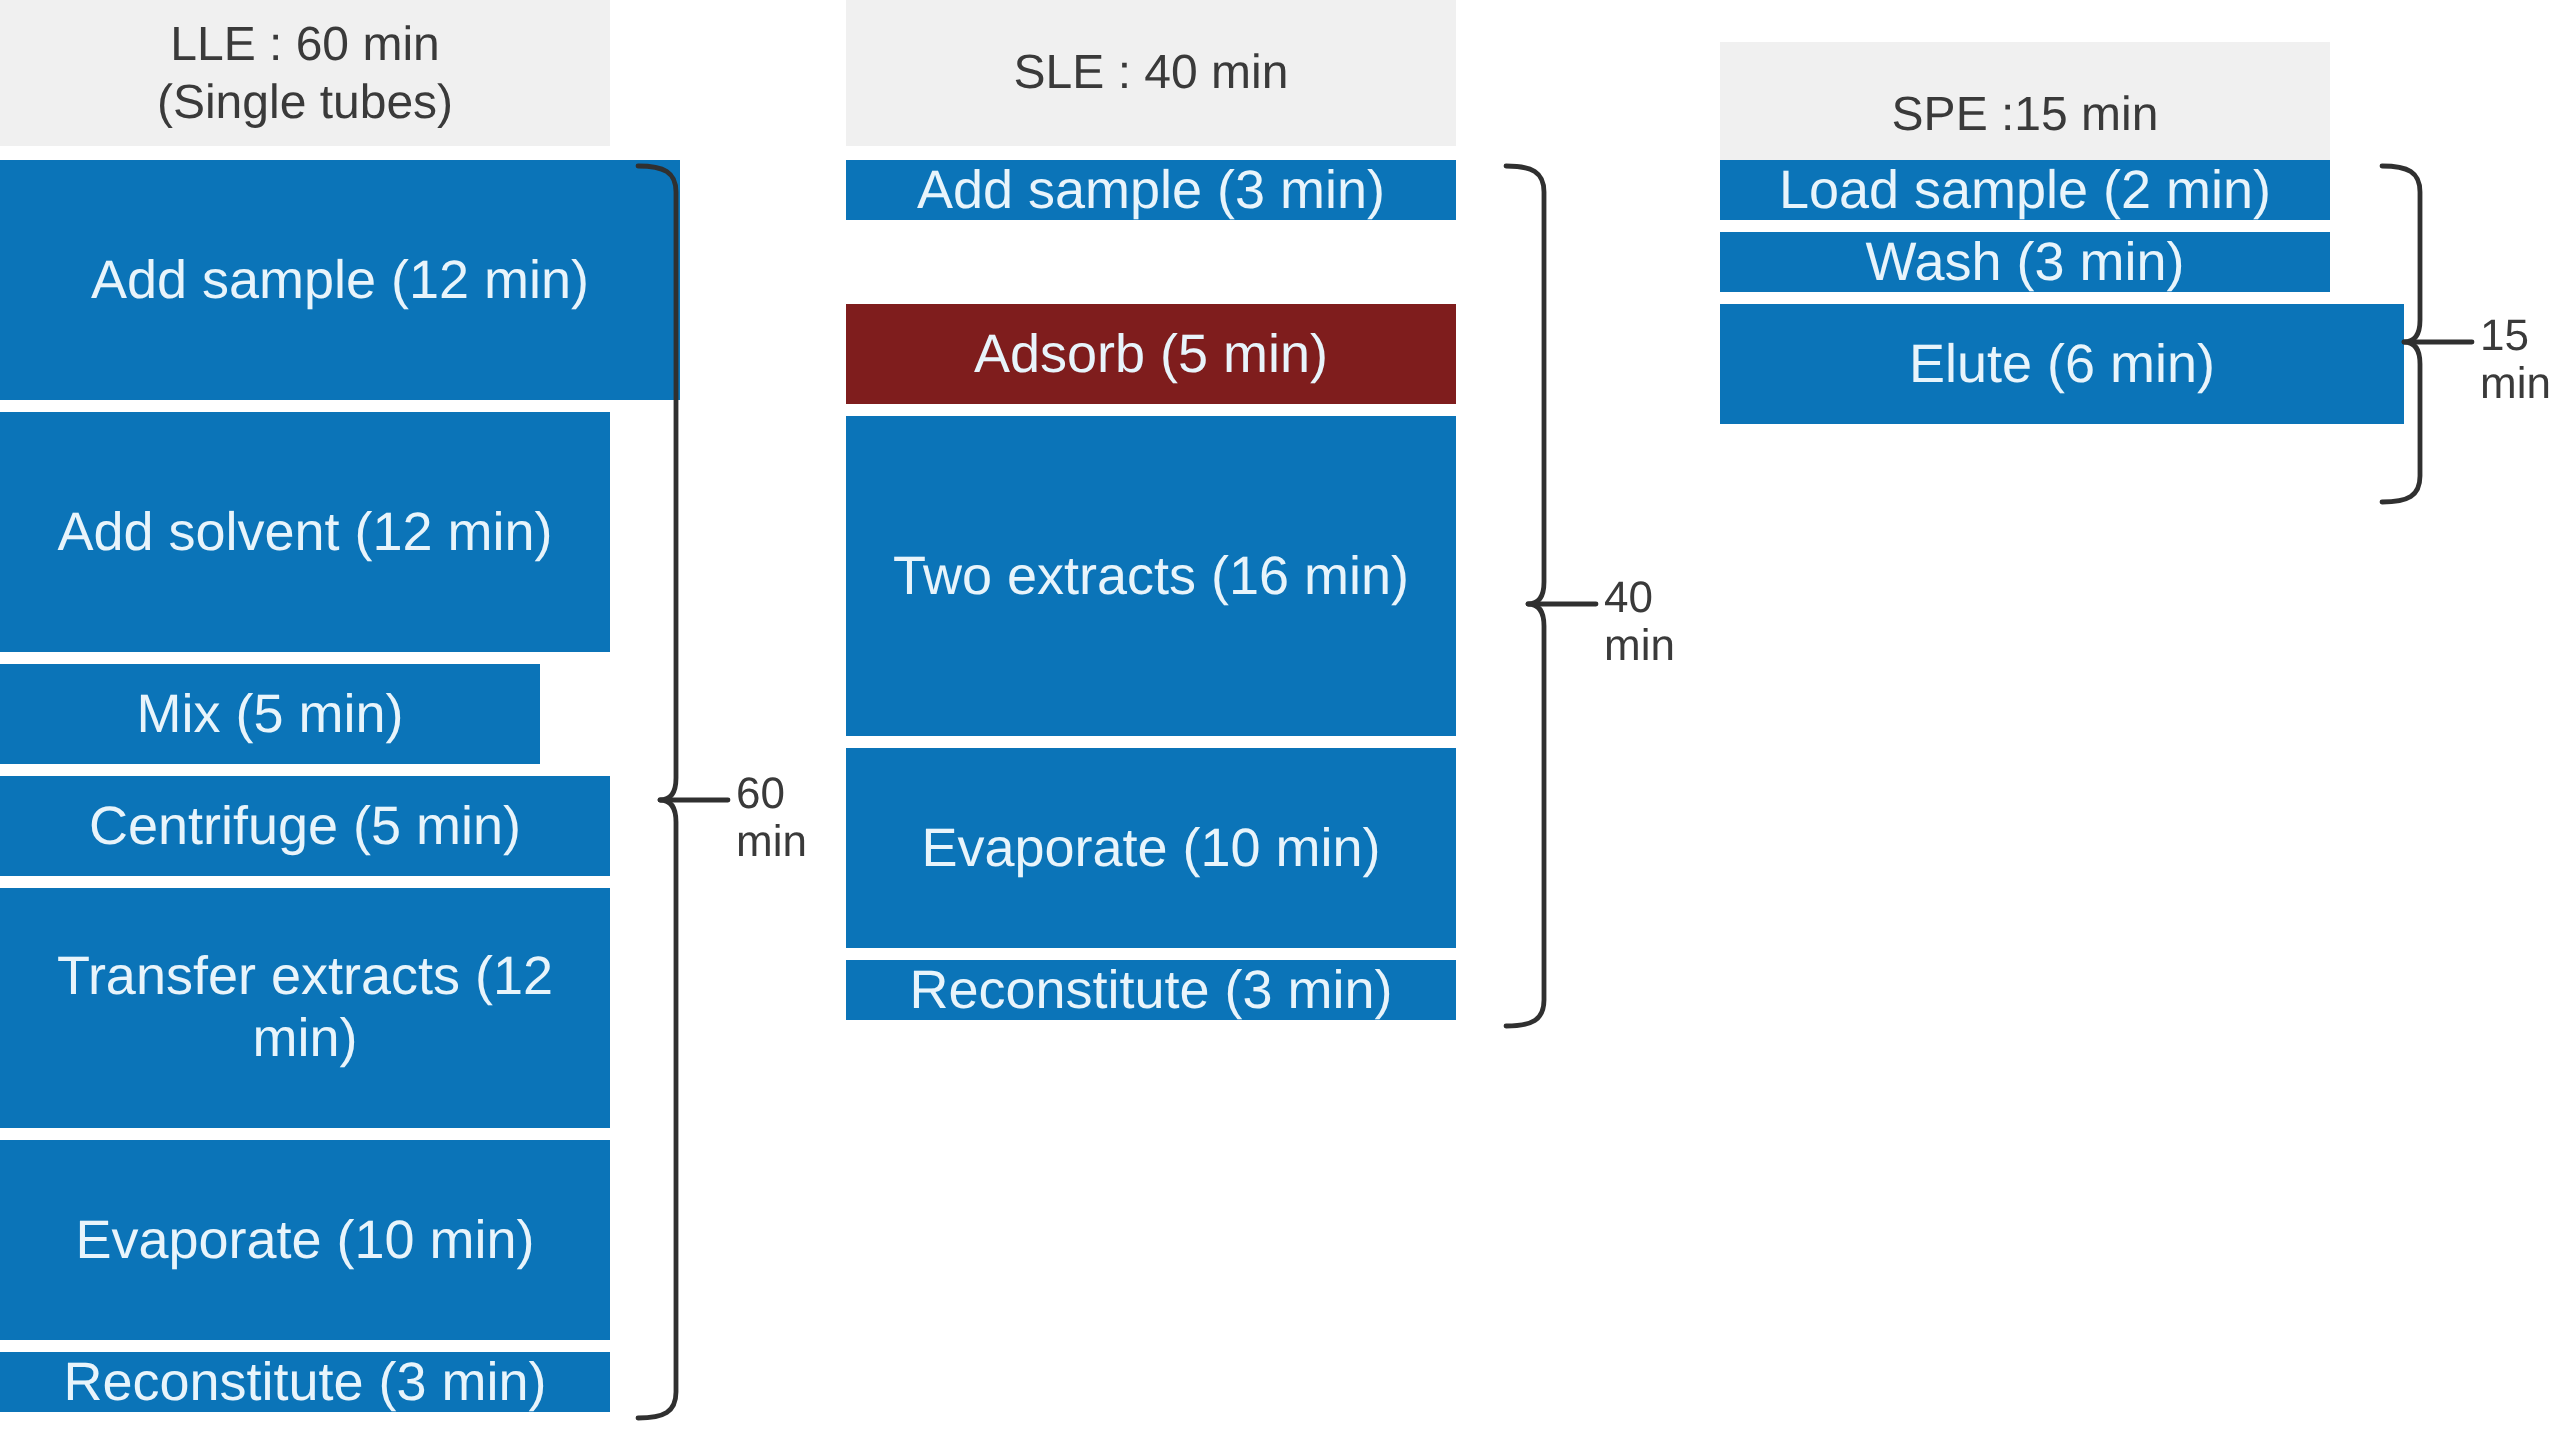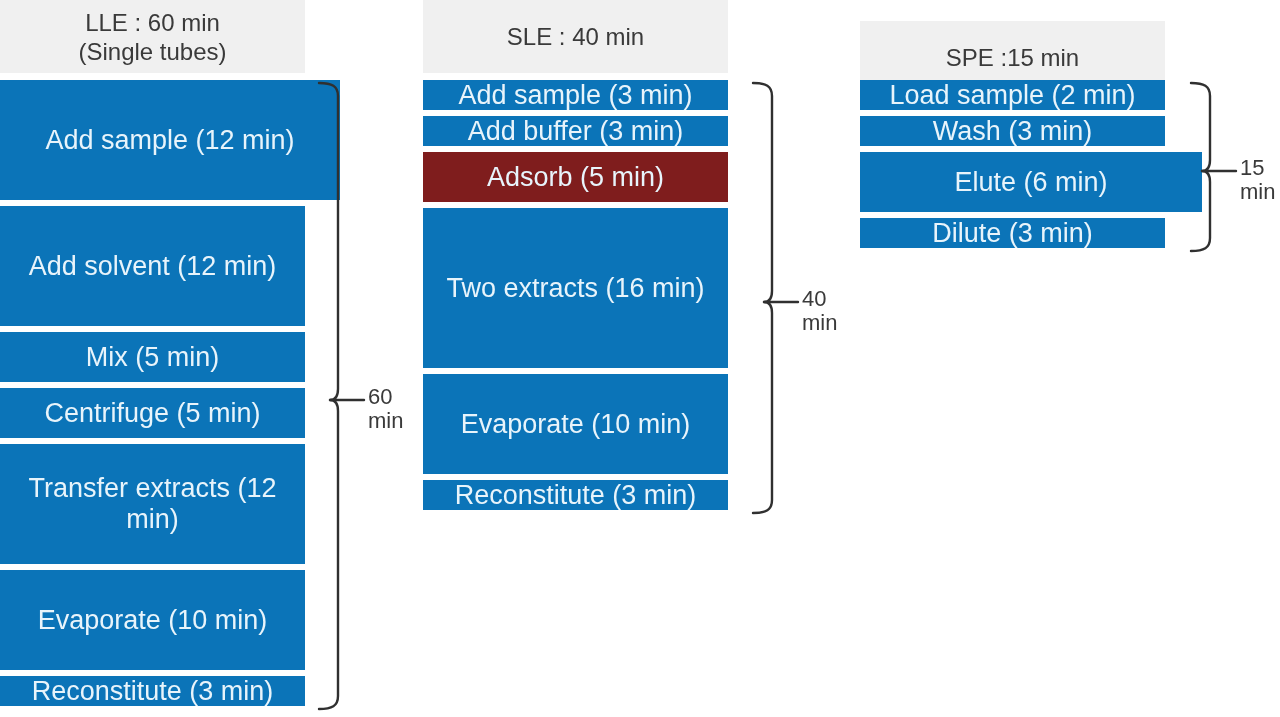--- a/index.html
+++ b/index.html
@@ -25,21 +25,21 @@
     <div class="col-header" style="left: 0px; top: 0px; width: 305px; height: 73px; background: rgb(240, 240, 240); color: rgb(58, 58, 58);">
       <div>LLE : 60 min</div>
       <div>(Single tubes)</div>
     </div>
     <div class="step-bar" style="left: 0px; top: 80px; width: 340px; height: 120px; background: rgb(11, 116, 184); color: rgb(232, 244, 251);">
       <span>Add sample (12 min)</span>
     </div>
     <div class="step-bar" style="left: 0px; top: 206px; width: 305px; height: 120px; background: rgb(11, 116, 184); color: rgb(232, 244, 251);">
       <span>Add solvent (12 min)</span>
     </div>
-    <div class="step-bar" style="left: 0px; top: 332px; width: 305px; height: 50px; background: rgb(11, 116, 184); color: rgb(232, 244, 251); text-align: center;">
+    <div class="step-bar" style="left: 0px; top: 332px; width: 270px; height: 50px; background: rgb(11, 116, 184); color: rgb(232, 244, 251); text-align: center;">
       <span>Mix (5 min)</span>
     </div>
     <div class="step-bar" style="left: 0px; top: 388px; width: 305px; height: 50px; background: rgb(11, 116, 184); color: rgb(232, 244, 251);">
       <span>Centrifuge (5 min)</span>
     </div>
     <div class="step-bar" style="left: 0px; top: 444px; width: 305px; height: 120px; background: rgb(11, 116, 184); color: rgb(232, 244, 251);">
       <span>Transfer extracts (12 min)</span>
     </div>
     <div class="step-bar" style="left: 0px; top: 570px; width: 305px; height: 100px; background: rgb(11, 116, 184); color: rgb(232, 244, 251);">
       <span>Evaporate (10 min)</span>
@@ -53,23 +53,20 @@
     </svg>
     <div class="brace-label" style="left: 368px; top: 385px; color: rgb(58, 58, 58);">
       <div>60</div>
       <div>min</div>
     </div>
     <div class="col-header" style="left: 423px; top: 0px; width: 305px; height: 73px; background: rgb(240, 240, 240); color: rgb(58, 58, 58);">
       <div>SLE : 40 min</div>
     </div>
     <div class="step-bar" style="left: 423px; top: 80px; width: 305px; height: 30px; background: rgb(11, 116, 184); color: rgb(232, 244, 251);">
       <span>Add sample (3 min)</span>
-    </div>
-    <div class="step-bar" style="left: 423px; top: 116px; width: 305px; height: 30px; background: rgb(11, 116, 184); color: rgb(232, 244, 251);">
-      <span>Add buffer (3 min)</span>
     </div>
     <div class="step-bar" style="left: 423px; top: 152px; width: 305px; height: 50px; background: #7f1d1d; color: rgb(232, 244, 251);">
       <span>Adsorb (5 min)</span>
     </div>
     <div class="step-bar" style="left: 423px; top: 208px; width: 305px; height: 160px; background: rgb(11, 116, 184); color: rgb(232, 244, 251);">
       <span>Two extracts (16 min)</span>
     </div>
     <div class="step-bar" style="left: 423px; top: 374px; width: 305px; height: 100px; background: rgb(11, 116, 184); color: rgb(232, 244, 251);">
       <span>Evaporate (10 min)</span>
     </div>
@@ -89,23 +86,20 @@
     </div>
     <div class="step-bar" style="left: 860px; top: 80px; width: 305px; height: 30px; background: rgb(11, 116, 184); color: rgb(232, 244, 251);">
       <span>Load sample (2 min)</span>
     </div>
     <div class="step-bar" style="left: 860px; top: 116px; width: 305px; height: 30px; background: rgb(11, 116, 184); color: rgb(232, 244, 251);">
       <span>Wash (3 min)</span>
     </div>
     <div class="step-bar" style="left: 860px; top: 152px; width: 342px; height: 60px; background: rgb(11, 116, 184); color: rgb(232, 244, 251);">
       <span>Elute (6 min)</span>
     </div>
-    <div class="step-bar" style="left: 860px; top: 218px; width: 305px; height: 30px; background: rgb(11, 116, 184); color: rgb(232, 244, 251);">
-      <span>Dilute (3 min)</span>
-    </div>
     <svg class="brace-svg" width="62" height="174" style="left: 1178px; top: 80px;">
       <path d="M 13,3 C 26,3 32,6 32,16 L 32,80 C 32,88 29,91 24,91 C 29,91 32,94 32,102 L 32,158 C 32,168 26,171 13,171" fill="none" stroke="#303030" stroke-width="2.4" stroke-linecap="round" stroke-linejoin="round"></path>
       <path d="M 24,91 L 58,91" fill="none" stroke="#303030" stroke-width="2.4" stroke-linecap="round" stroke-linejoin="round"></path>
     </svg>
     <div class="brace-label" style="left: 1240px; top: 156px; color: rgb(58, 58, 58);">
       <div>15</div>
       <div>min</div>
     </div>
   </div>
 

